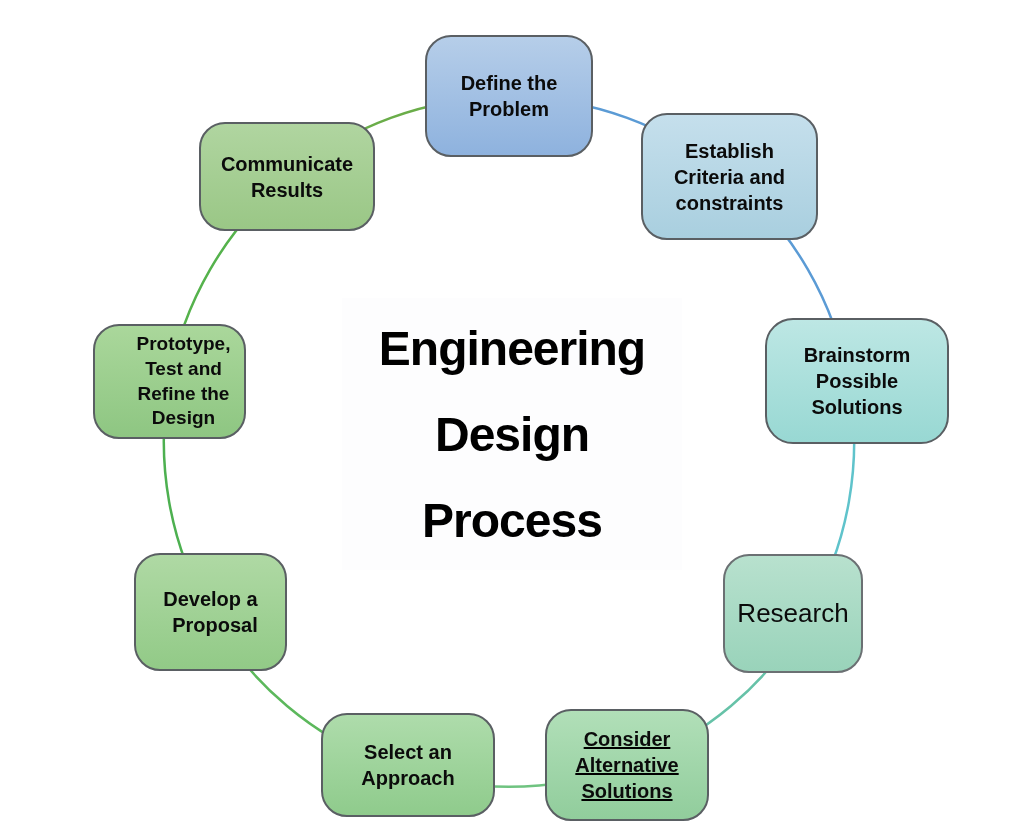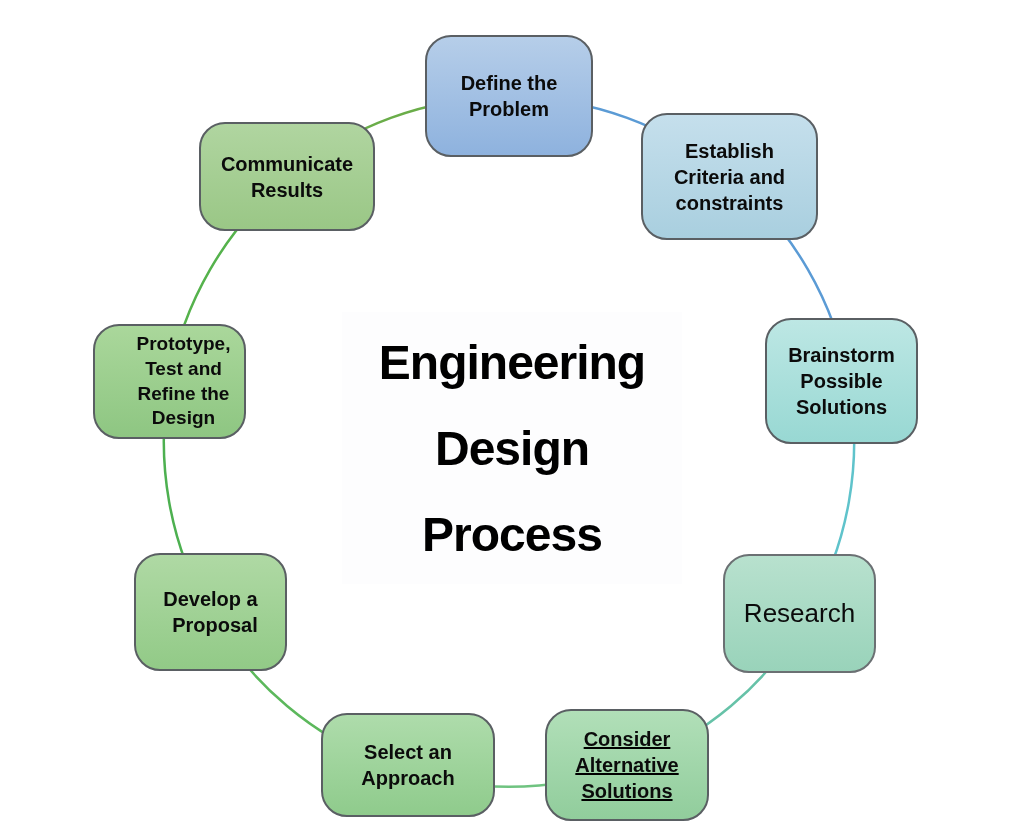--- a/index.html
+++ b/index.html
@@ -11,21 +11,21 @@
     overflow: hidden;
     font-family: "Liberation Sans", sans-serif;
   }
   .ring {
     position: absolute;
     left: 0; top: 0;
     width: 1024px; height: 839px;
   }
   .title-panel {
     position: absolute;
-    left: 342px; top: 312px;
+    left: 342px; top: 298px;
     width: 340px; height: 272px;
     background: #fdfdfe;
     display: flex;
     flex-direction: column;
     justify-content: center;
   }
   .title-line {
     height: 86px;
     display: flex;
     align-items: center;
@@ -47,22 +47,22 @@
   }
   .step-label {
     white-space: pre-line;
     font-size: 20px;
     font-weight: 600;
     line-height: 1.3;
     color: #0b0b0b;
   }
   .step-0 { left: 425px; top: 35px;  width: 168px; height: 122px; }
   .step-1 { left: 641px; top: 113px; width: 177px; height: 127px; }
-  .step-2 { left: 765px; top: 318px; width: 153px; height: 126px; }
-  .step-3 { left: 723px; top: 554px; width: 153px; height: 119px; }
+  .step-2 { left: 765px; top: 318px; width: 184px; height: 126px; border-radius: 28px; }
+  .step-3 { left: 723px; top: 554px; width: 140px; height: 119px; }
   .step-3 .step-label { font-size: 26px; font-weight: 400; }
   .step-4 { left: 545px; top: 709px; width: 164px; height: 112px; }
   .step-5 { left: 321px; top: 713px; width: 174px; height: 104px; }
   .step-6 { left: 134px; top: 553px; width: 153px; height: 118px; }
   .step-7 { left: 93px;  top: 324px; width: 153px; height: 115px; padding-left: 28px; }
   .step-7 .step-label { font-size: 19px; }
   .step-8 { left: 199px; top: 122px; width: 176px; height: 109px; }
 </style>
 </head>
 <body>

